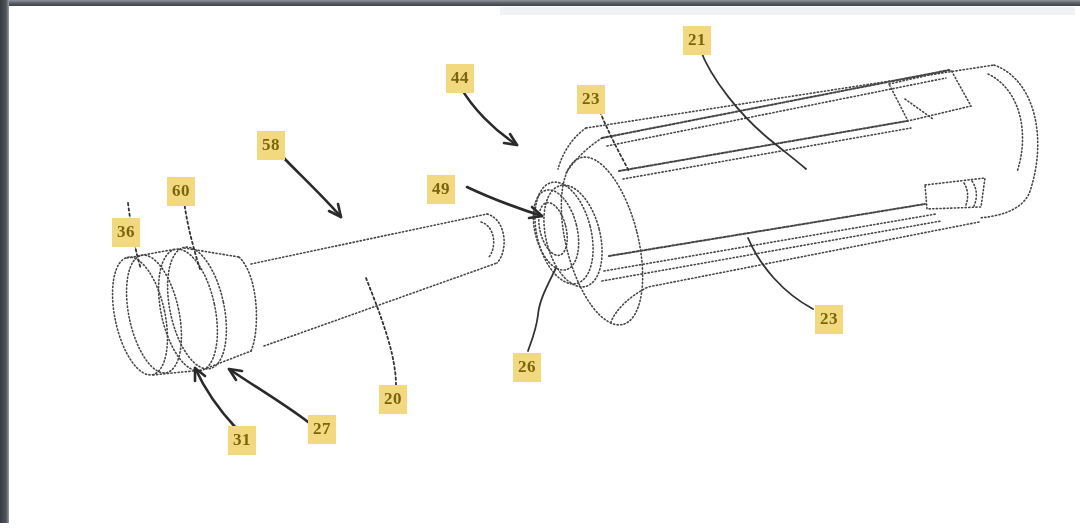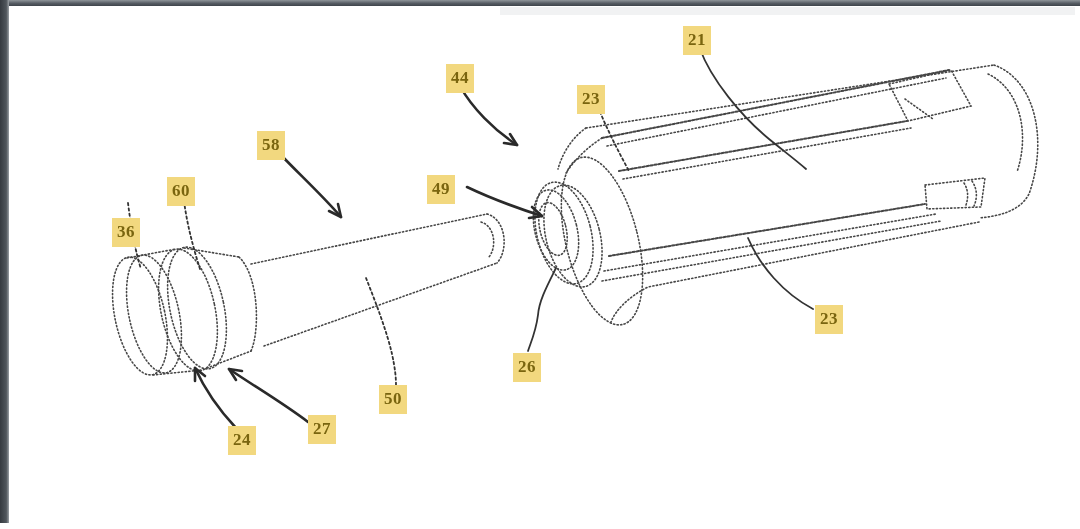--- a/index.html
+++ b/index.html
@@ -133,22 +133,22 @@
     </g>
     <g>
       <path class="ar" d="M308,422 C283,403 254,386 229,369"></path>
       <path class="ar" d="M229,369 L242,371 M229,369 L236,380"></path>
     </g>
   </svg>
 
   <span class="part-label" style="left:112px;top:179px;margin-top:39px;">36</span>
   <span class="part-label" style="left:167px;top:177px;">60</span>
   <span class="part-label" style="left:257px;top:131px;">58</span>
-  <span class="part-label" style="left:379px;top:385px;">50</span>
-  <span class="part-label" style="left:228px;top:426px;">24</span>
+  <span class="part-label" style="left:379px;top:385px;">20</span>
+  <span class="part-label" style="left:228px;top:426px;">31</span>
   <span class="part-label" style="left:308px;top:415px;">27</span>
   <span class="part-label" style="left:427px;top:175px;">49</span>
   <span class="part-label" style="left:513px;top:353px;text-align:center;">26</span>
   <span class="part-label" style="left:446px;top:64px;">44</span>
   <span class="part-label" style="left:577px;top:85px;">23</span>
   <span class="part-label" style="left:683px;top:26px;">21</span>
   <span class="part-label" style="left:815px;top:305px;">23</span>
 
   <div class="top-bar"></div>
   <div class="left-bar"></div>

